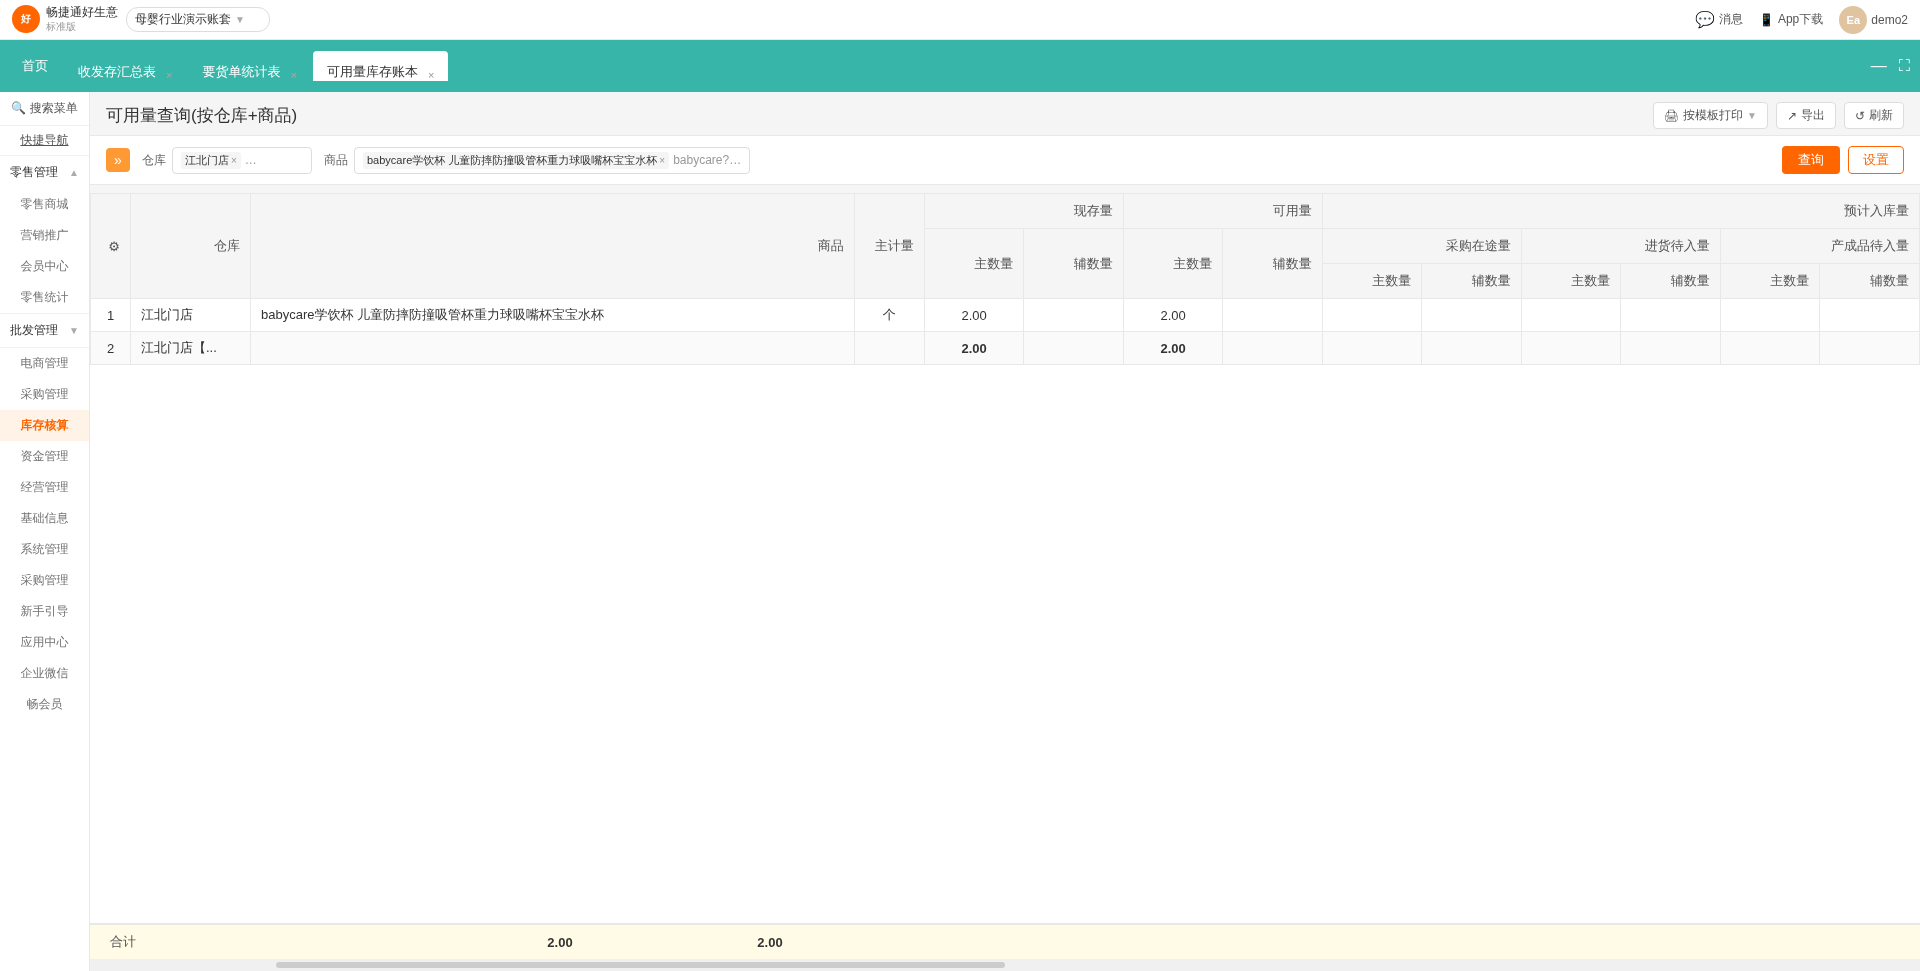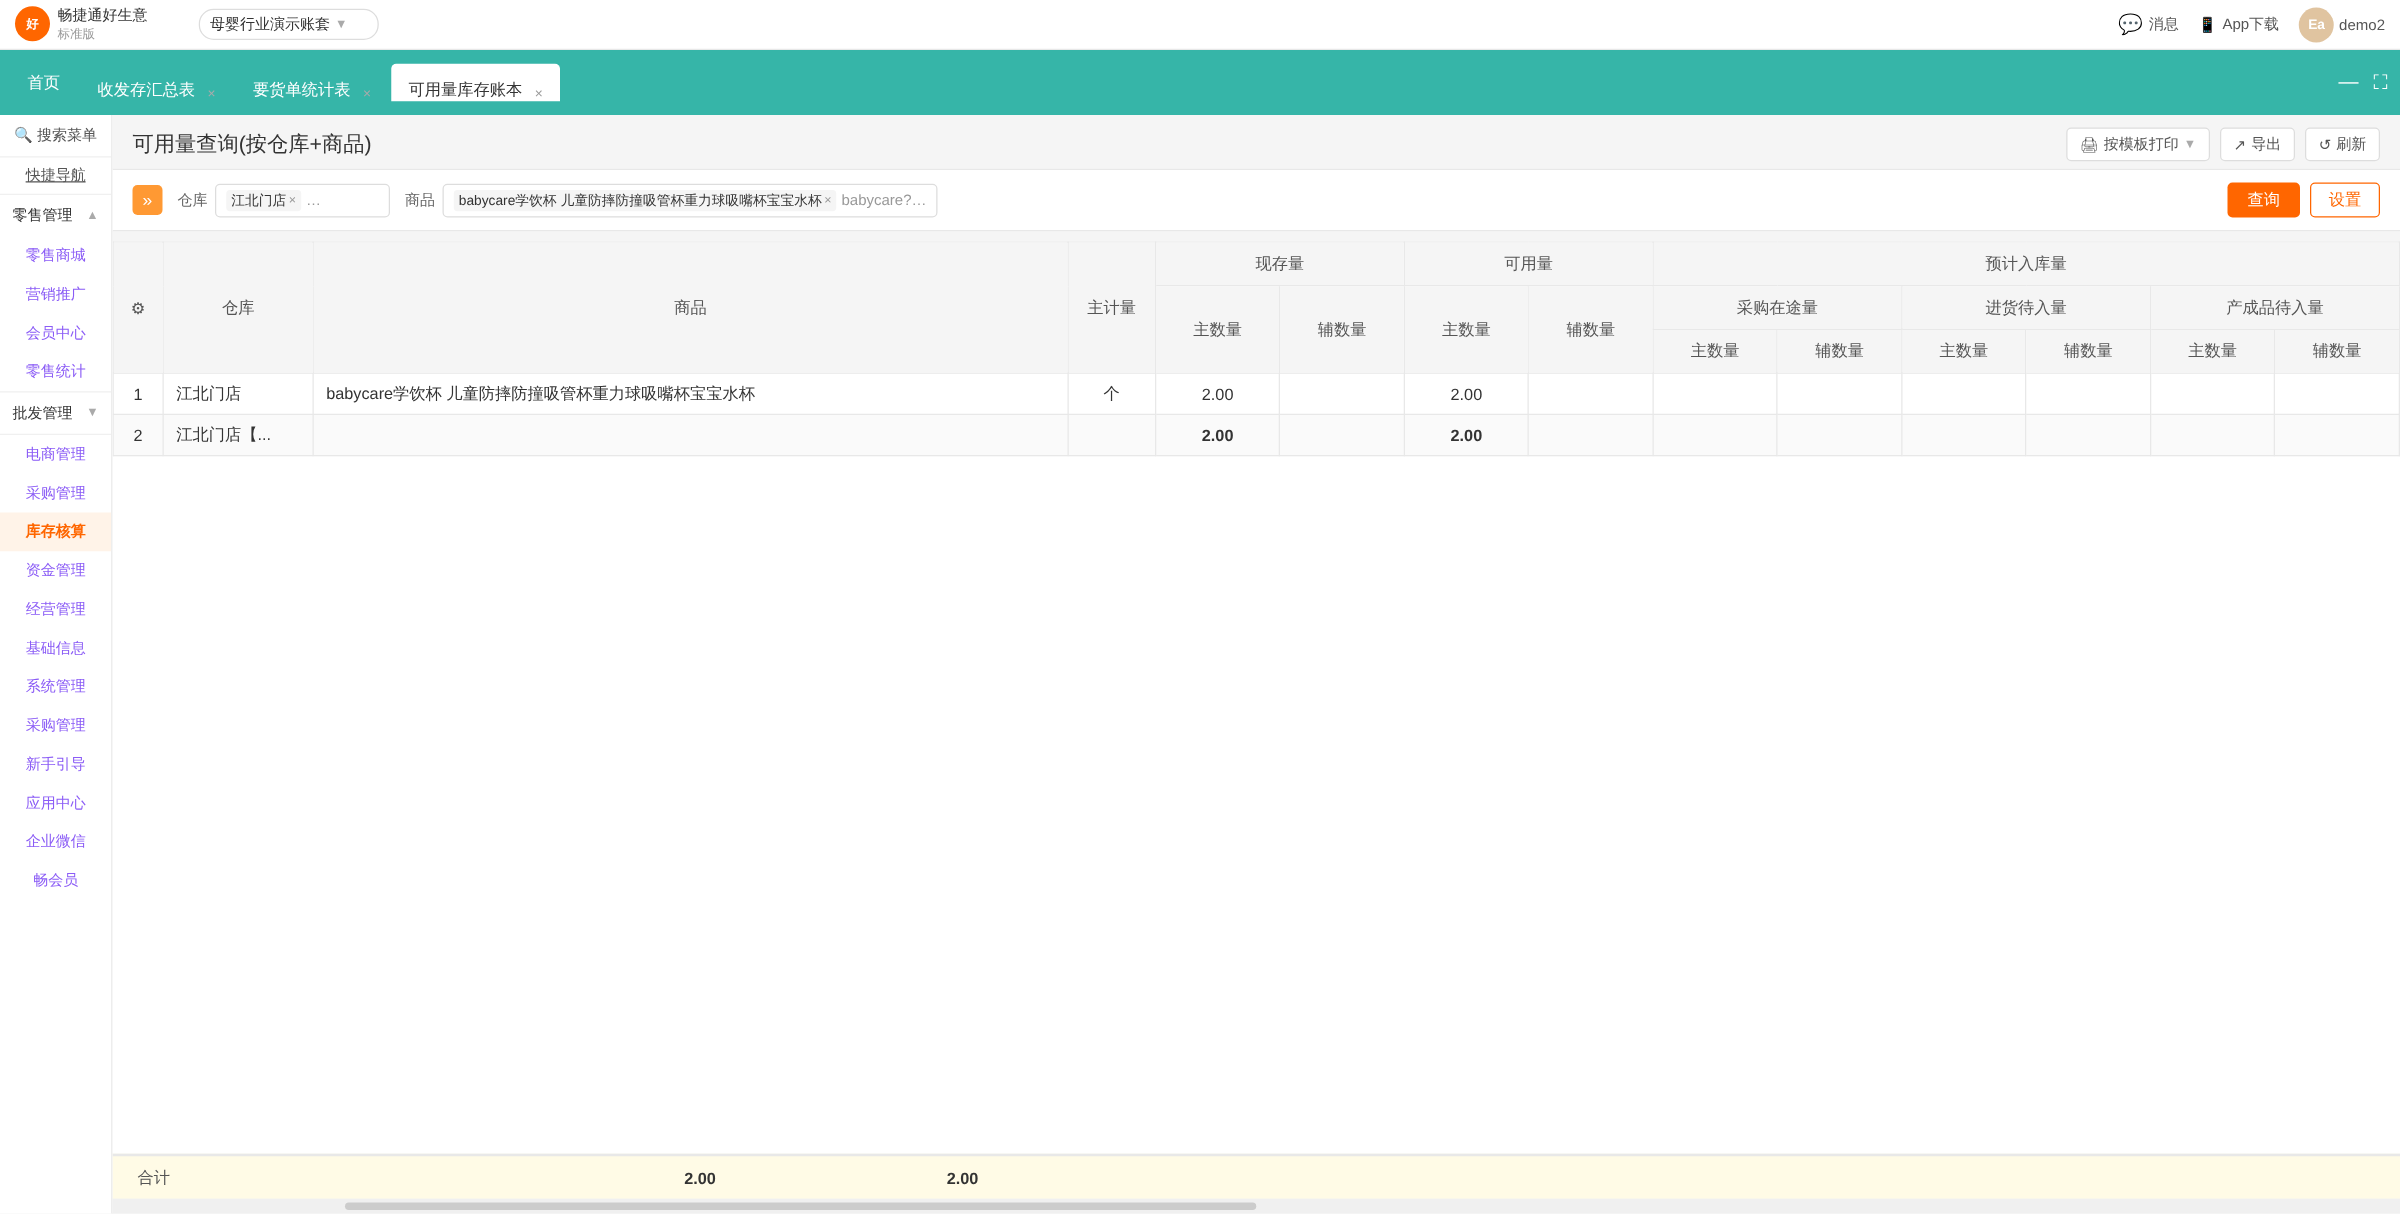--- a/index.html
+++ b/index.html
@@ -27,21 +27,20 @@
       padding: 3px 24px 3px 8px;
       font-size: 12px;
       color: #333;
       background: #fff;
       cursor: pointer;
       position: relative;
       display: flex;
       align-items: center;
       gap: 4px;
       min-width: 140px;
-      margin-left: 33px;
     }
     .top-bar-right { display: flex; align-items: center; gap: 16px; }
     .top-bar-right-item { display: flex; align-items: center; gap: 4px; font-size: 12px; color: #555; cursor: pointer; }
     .avatar { width: 28px; height: 28px; border-radius: 50%; background: #e0c4a0; display: flex; align-items: center; justify-content: center; font-size: 11px; color: #fff; overflow: hidden; font-weight: bold; }
 
     
     .nav-tabs {
       background: #36b5a8;
       height: 52px;
       display: flex;
@@ -125,21 +124,21 @@
       justify-content: space-between;
       padding: 8px 10px;
       font-size: 12px;
       color: #333;
       cursor: pointer;
       font-weight: 500;
     }
     .sidebar-item {
       padding: 7px 10px;
       font-size: 12px;
-      color: #8b5cf6;
+      color: #737373;
       cursor: pointer;
       text-align: center;
     }
     .sidebar-item.active { background: #fff3e8; color: #ff6600; font-weight: bold; }
 
     
     .content-area {
       flex: 1;
       display: flex;
       flex-direction: column;
@@ -260,21 +259,21 @@
       width: 100%;
       border-collapse: collapse;
       font-size: 13px;
     }
     th {
       background: #f5f5f5;
       color: #555;
       font-weight: normal;
       padding: 8px 10px;
       border: 1px solid #e8e8e8;
-      text-align: center;
+      text-align: right;
       white-space: nowrap;
       position: sticky;
       top: 0;
       z-index: 1;
     }
     td {
       padding: 7px 10px;
       border: 1px solid #e8e8e8;
       color: #333;
       text-align: center;

